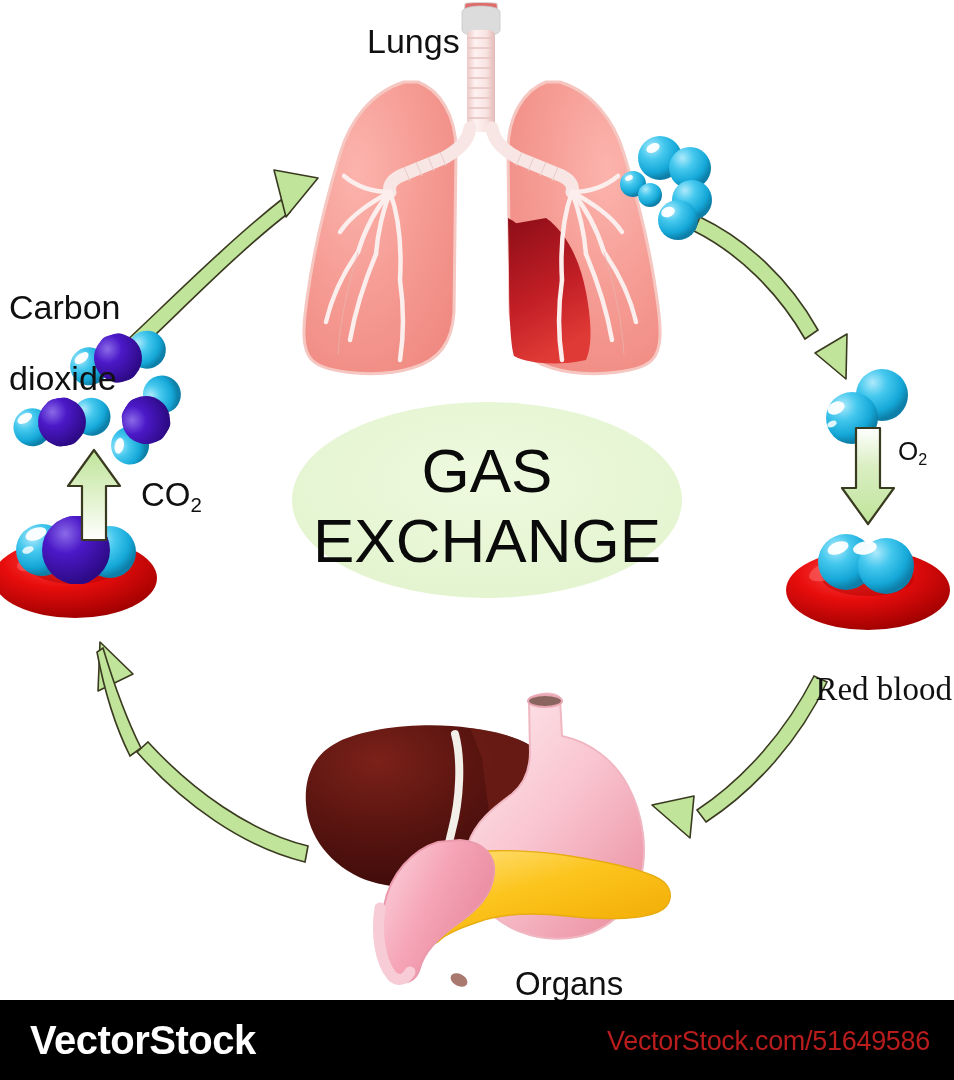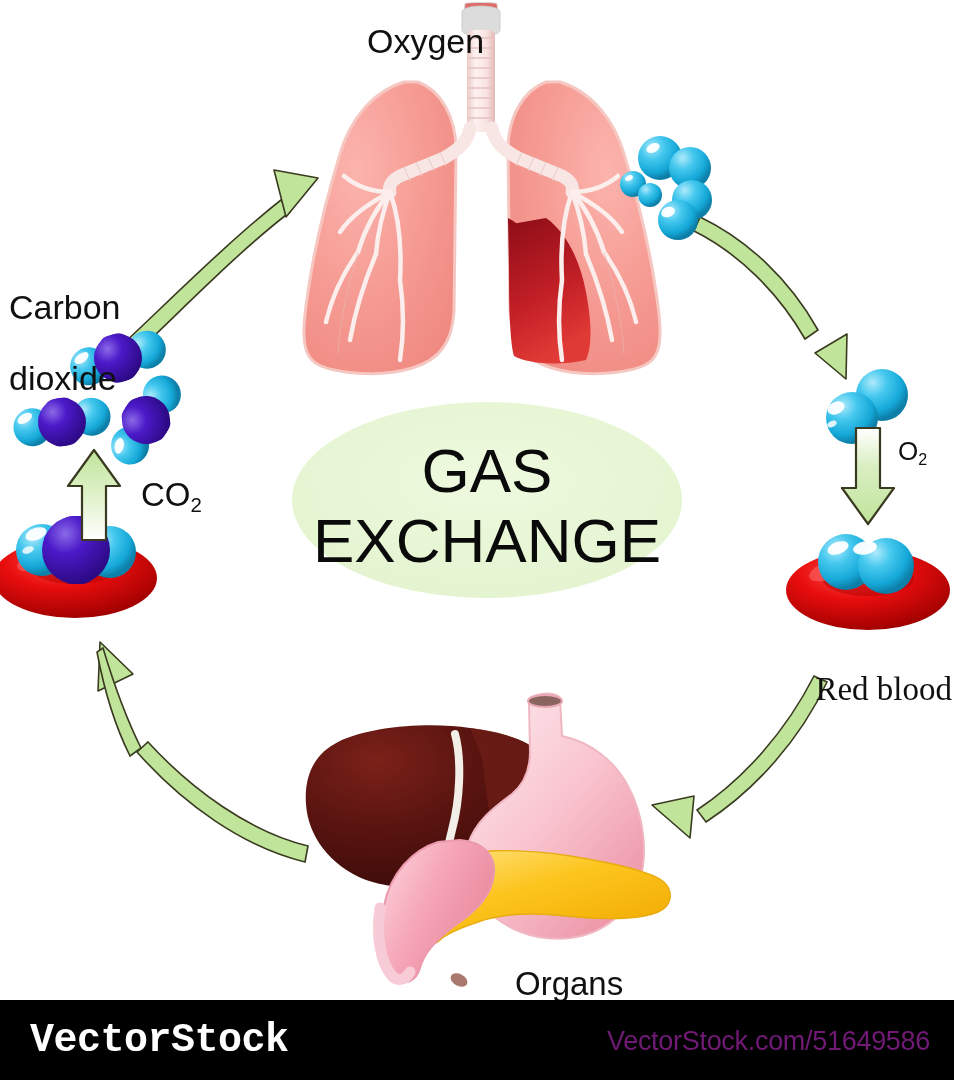--- a/index.html
+++ b/index.html
@@ -49,30 +49,30 @@
     top: 1000px;
     width: 954px;
     height: 80px;
     background: #000000;
   }
   #footer-brand {
     position: absolute;
     left: 30px;
     top: 1018px;
     color: #ffffff;
-    font-family: Liberation Mono, monospace;
+    font-family: Liberation Sans, sans-serif;
     font-size: 40px;
     font-weight: bold;
     letter-spacing: -0.5px;
   }
   #footer-url {
     position: absolute;
     right: 24px;
     top: 1026px;
-    color: #701a75;
+    color: #b91c1c;
     font-family: "Liberation Sans", sans-serif;
     font-size: 27px;
     letter-spacing: -0.3px;
   }
 </style>
 </head>
 <body>
 
 <div id="stage">
 
@@ -365,21 +365,21 @@
                C 440,936 424,952 420,968 C 416,982 404,986 396,978
                C 384,966 378,934 384,906 C 390,874 412,850 438,842 Z" fill="url(#gradDuo)" stroke="#eb9aad" stroke-width="2"></path>
       <path d="M 380,908 C 376,934 380,962 392,976 C 398,982 406,980 410,972" fill="none" stroke="#f7ccd6" stroke-width="11" stroke-linecap="round"></path>
       <ellipse cx="459" cy="980" rx="9" ry="6" fill="#a9796f" transform="rotate(28 459 980)"></ellipse>
     </g>
 
     <text id="title-line1" x="487" y="492" text-anchor="middle" font-family="Liberation Sans, sans-serif" font-size="62" fill="#0a0a0a">GAS</text>
     <text id="title-line2" x="487" y="562" text-anchor="middle" font-family="Liberation Sans, sans-serif" font-size="62" fill="#0a0a0a">EXCHANGE</text>
   </svg>
 
-  <div class="label" id="label-lungs">Oxygen</div>
+  <div class="label" id="label-lungs">Lungs</div>
 
 
   <div class="label" id="label-carbon">
     <div>Carbon</div>
     <div>dioxide</div>
   </div>
 
   <div class="label" id="label-co2"><span>CO</span><span class="sub">2</span></div>
 
   <div class="label" id="label-o2"><span>O</span><span class="sub">2</span></div>

